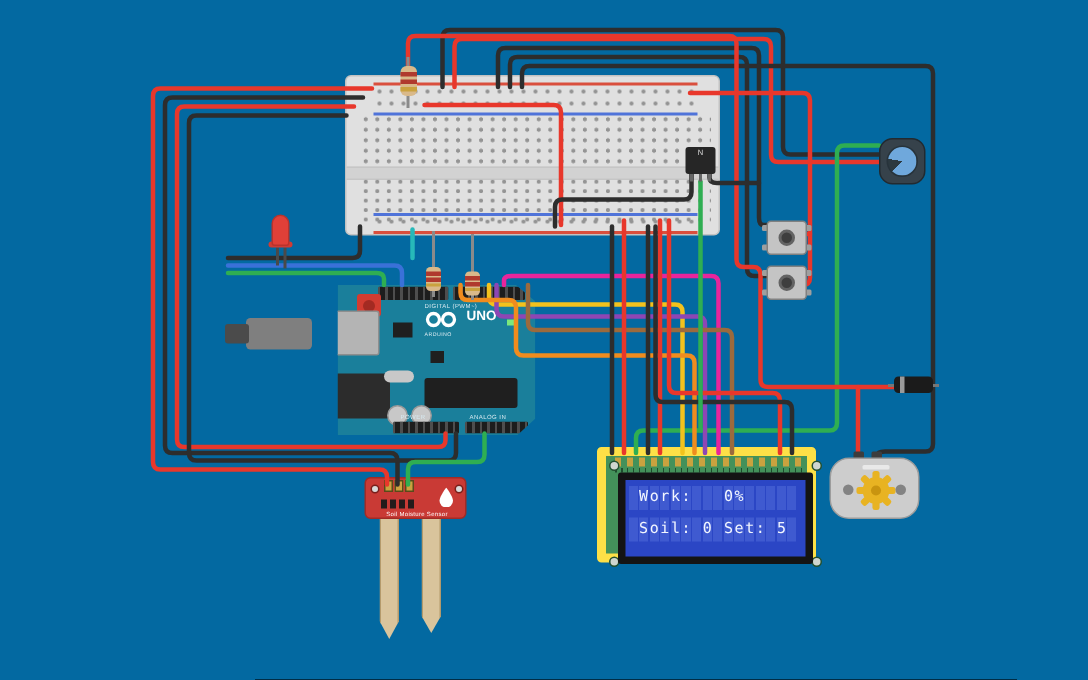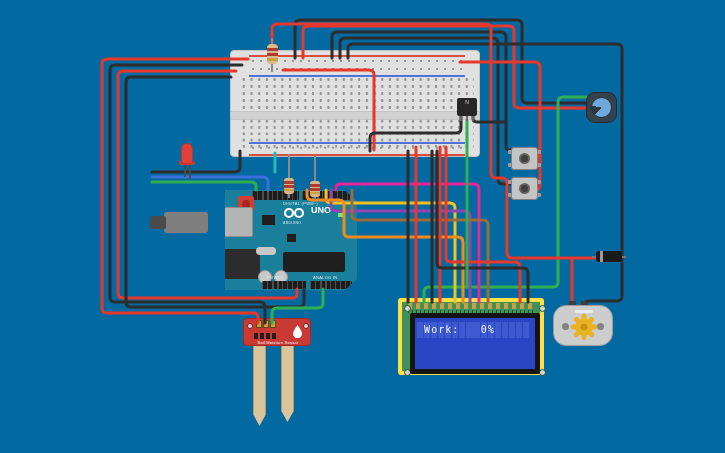--- a/index.html
+++ b/index.html
@@ -70,30 +70,31 @@
     <div class="abs" style="left:49px;top:80px;width:14px;height:14px;background:#c8c8c8;border:1px solid #999;border-radius:50%;box-sizing:border-box"></div>
     <div class="silk" style="left:42px;top:85px">POWER</div>
     <div class="silk" style="left:88px;top:85px">ANALOG IN</div>
     <div class="header" style="left:37px;top:91px;width:44px;height:8px"></div>
     <div class="header" style="left:85px;top:91px;width:42px;height:8px"></div>
   </div>
 
   <div class="abs" style="left:164px;top:212px;width:44px;height:21px;background:#7f7f7f;border-radius:3px;z-index:2"></div>
   <div class="abs" style="left:150px;top:216px;width:16px;height:13px;background:#4b4b4b;border-radius:2px;z-index:2"></div>
 
-  <div class="abs" style="left:398px;top:298px;width:146px;height:77px;background:#43915a;border:4px solid #fde047;border-radius:3px;box-sizing:border-box;z-index:2">
+  <div class="abs" style="left:398px;top:298px;width:146px;height:77px;background:#43915a;border:6px solid #fde047;border-radius:3px;box-sizing:border-box;z-index:2">
     <div class="abs" style="left:6px;top:1px;width:128px;height:6px;background:repeating-linear-gradient(90deg,#c9a23f 0 4px,transparent 4px 8px)"></div>
     <div class="abs" style="left:6px;top:8px;width:128px;height:3px;background:repeating-linear-gradient(90deg,#1e4d2e 0 1px,transparent 1px 4px)"></div>
     <div class="abs" style="left:2px;top:3px;width:7px;height:7px;background:#cfd6cf;border:1px solid #23502f;border-radius:50%;box-sizing:border-box"></div>
     <div class="abs" style="left:137px;top:3px;width:7px;height:7px;background:#cfd6cf;border:1px solid #23502f;border-radius:50%;box-sizing:border-box"></div>
     <div class="abs" style="left:2px;top:67px;width:7px;height:7px;background:#cfd6cf;border:1px solid #23502f;border-radius:50%;box-sizing:border-box"></div>
     <div class="abs" style="left:137px;top:67px;width:7px;height:7px;background:#cfd6cf;border:1px solid #23502f;border-radius:50%;box-sizing:border-box"></div>
     <div class="abs" style="left:8px;top:11px;width:130px;height:61px;background:#141414;border-radius:2px">
       <div class="abs" style="left:5px;top:5px;width:120px;height:51px;background:#2b46c5">
         <div class="lcd-line" style="top:4px"> Work:   0%</div>
+        <div class="lcd-line" style="top:25px"> Soil: 0 Set: 5</div>
       </div>
     </div>
   </div>
 
   <div class="abs" style="left:243px;top:318px;width:68px;height:28px;background:#c93a35;border:1px solid #a12b26;border-radius:4px;box-sizing:border-box;z-index:2">
     <div class="abs" style="left:12px;top:1px;width:6px;height:8px;background:#caa23f;border:1px solid #5a4a1a;box-sizing:border-box"></div>
     <div class="abs" style="left:19px;top:1px;width:6px;height:8px;background:#caa23f;border:1px solid #5a4a1a;box-sizing:border-box"></div>
     <div class="abs" style="left:26px;top:1px;width:6px;height:8px;background:#caa23f;border:1px solid #5a4a1a;box-sizing:border-box"></div>
     <div class="abs" style="left:3px;top:4px;width:6px;height:6px;background:#d9d9d9;border:1px solid #7a1f1b;border-radius:50%;box-sizing:border-box"></div>
     <div class="abs" style="left:59px;top:4px;width:6px;height:6px;background:#d9d9d9;border:1px solid #7a1f1b;border-radius:50%;box-sizing:border-box"></div>

